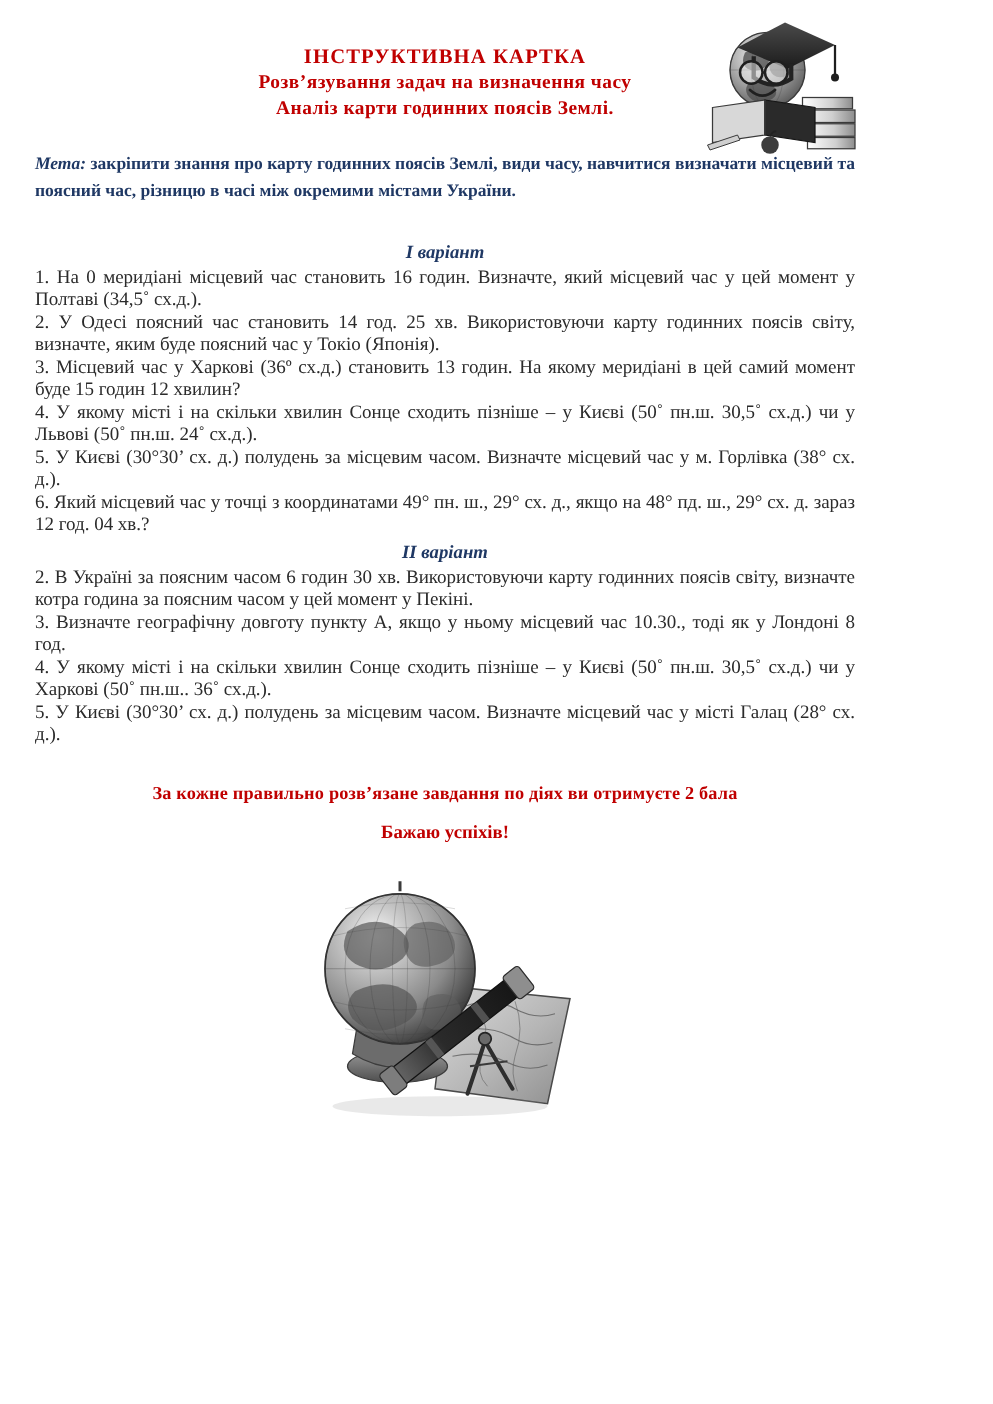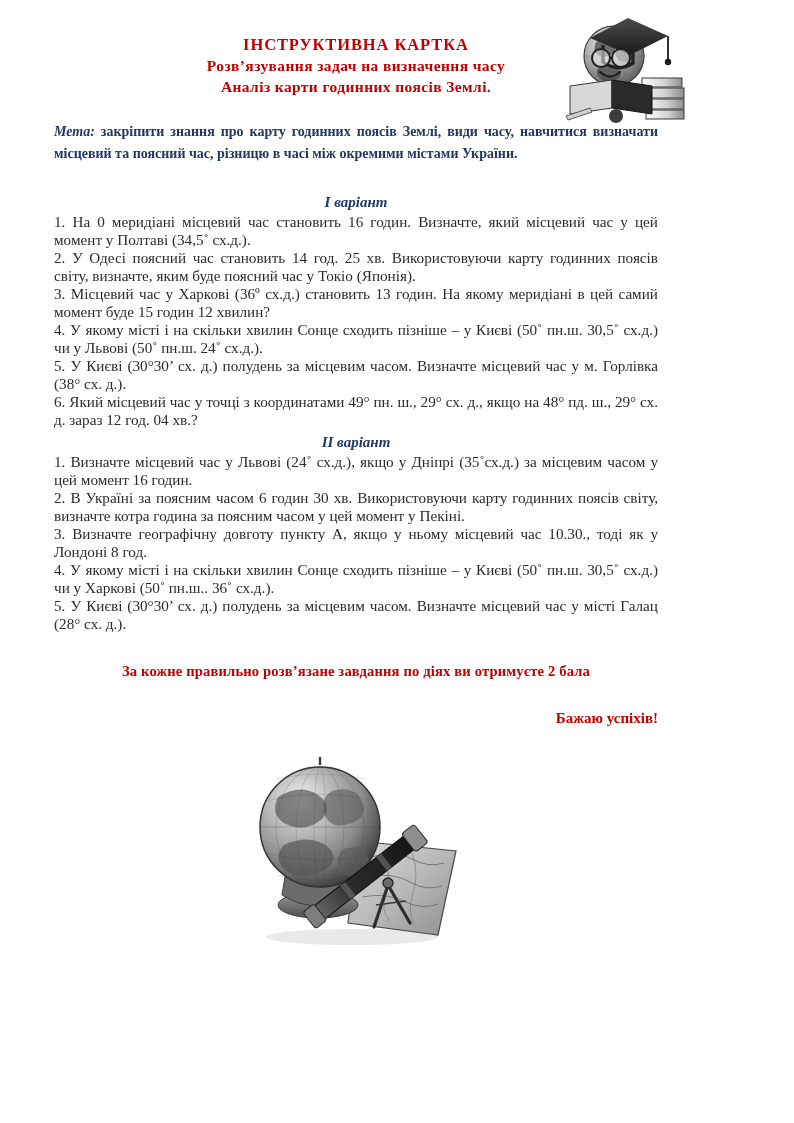--- a/index.html
+++ b/index.html
@@ -14,21 +14,21 @@
     font-family: "Liberation Serif", "DejaVu Serif", serif;
     color: #2b2b2b;
     overflow: hidden;
   }
 
   .page {
     position: relative;
     width: 712px;
     height: 1123px;
     box-sizing: border-box;
-    padding: 0 54px;
+    padding: 0 28px;
   }
 
   
   .header-block {
     padding-top: 34px;
     text-align: center;
     position: relative;
     z-index: 2;
   }
   .title-main {
@@ -118,22 +118,22 @@
   
   .note-score {
     margin-top: 30px;
     text-align: center;
     color: #c00000;
     font-weight: bold;
     font-size: 14.6px;
     letter-spacing: 0.15px;
   }
   .note-wish {
-    margin-top: 30px;
-    text-align: right;
+    margin-top: 14px;
+    text-align: center;
     color: #c00000;
     font-weight: bold;
     font-size: 15px;
   }
   .art-wrap {
     margin-top: 18px;
   }
 </style>
 </head>
 <body>
@@ -211,21 +211,20 @@
     <p class="task">1. На 0 меридіані місцевий час становить 16 годин.  Визначте, який місцевий час у цей момент у Полтаві (34,5˚ сх.д.).</p>
     <p class="task">2. У Одесі поясний час становить 14 год. 25 хв. Використовуючи карту годинних поясів світу, визначте, яким буде поясний час у Токіо (Японія).</p>
     <p class="task">3. Місцевий час у Харкові (36º сх.д.) становить 13 годин. На якому меридіані в цей самий момент буде 15 годин 12 хвилин?</p>
     <p class="task">4. У якому місті і на скільки хвилин Сонце сходить пізніше – у Києві (50˚ пн.ш. 30,5˚ сх.д.) чи у Львові (50˚ пн.ш. 24˚ сх.д.).</p>
     <p class="task">5. У Києві (30°30’ сх. д.) полудень за місцевим часом. Визначте місцевий час у м. Горлівка (38° сх. д.).</p>
     <p class="task">6. Який місцевий час у точці з координатами 49° пн. ш., 29° сх. д., якщо на 48° пд. ш., 29° сх. д. зараз 12 год. 04 хв.?</p>
   </div>
 
   <div class="variant-head second">ІІ варіант</div>
   <div class="tasks">
-    <p class="task">1. Визначте місцевий час у Львові (24˚ сх.д.), якщо у Дніпрі (35˚сх.д.) за місцевим часом у цей момент 16 годин.</p>
     <p class="task">2. В Україні за поясним часом 6 годин 30 хв. Використовуючи карту годинних поясів світу, визначте котра година за поясним часом у цей момент у Пекіні.</p>
     <p class="task">3. Визначте географічну довготу пункту А, якщо у ньому місцевий час 10.30., тоді як у Лондоні 8 год.</p>
     <p class="task">4. У якому місті і на скільки хвилин Сонце сходить пізніше – у Києві (50˚ пн.ш. 30,5˚ сх.д.) чи у Харкові (50˚ пн.ш.. 36˚ сх.д.).</p>
     <p class="task">5. У Києві (30°30’ сх. д.) полудень за місцевим часом. Визначте місцевий час у місті Галац (28° сх. д.).</p>
   </div>
 
   <div class="note-score">За кожне правильно розв’язане завдання по діях ви отримуєте 2 бала</div>
   <div class="note-wish">Бажаю успіхів!</div>
 
   <div class="art-wrap">

